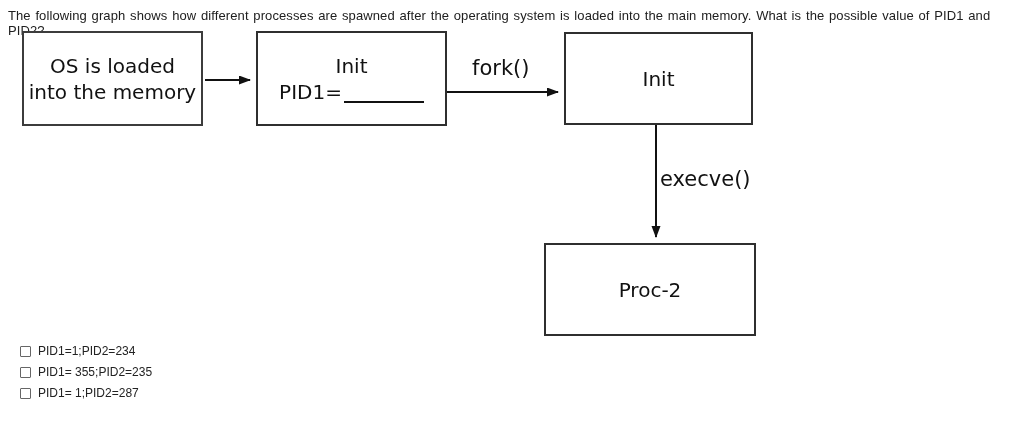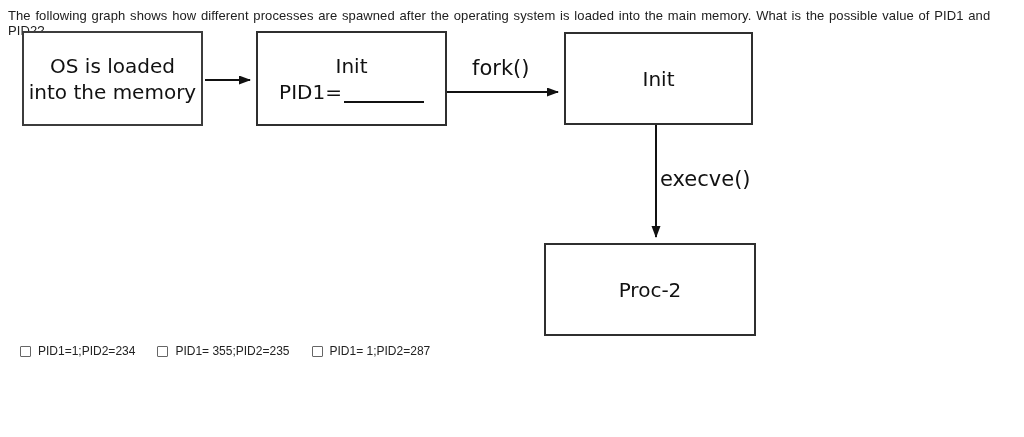--- a/index.html
+++ b/index.html
@@ -77,22 +77,22 @@
     left: 0; top: 0;
     width: 1024px; height: 437px;
     pointer-events: none;
   }
   
   .options {
     position: absolute;
     left: 20px;
     top: 343px;
     display: flex;
-    flex-direction: row;
-    gap: 22px;
+    flex-direction: column;
+    gap: 5px;
   }
   .option-row {
     display: flex;
     align-items: center;
     height: 16px;
     gap: 7px;
   }
   .option-row input[type="checkbox"] {
     -webkit-appearance: none;
     appearance: none;

